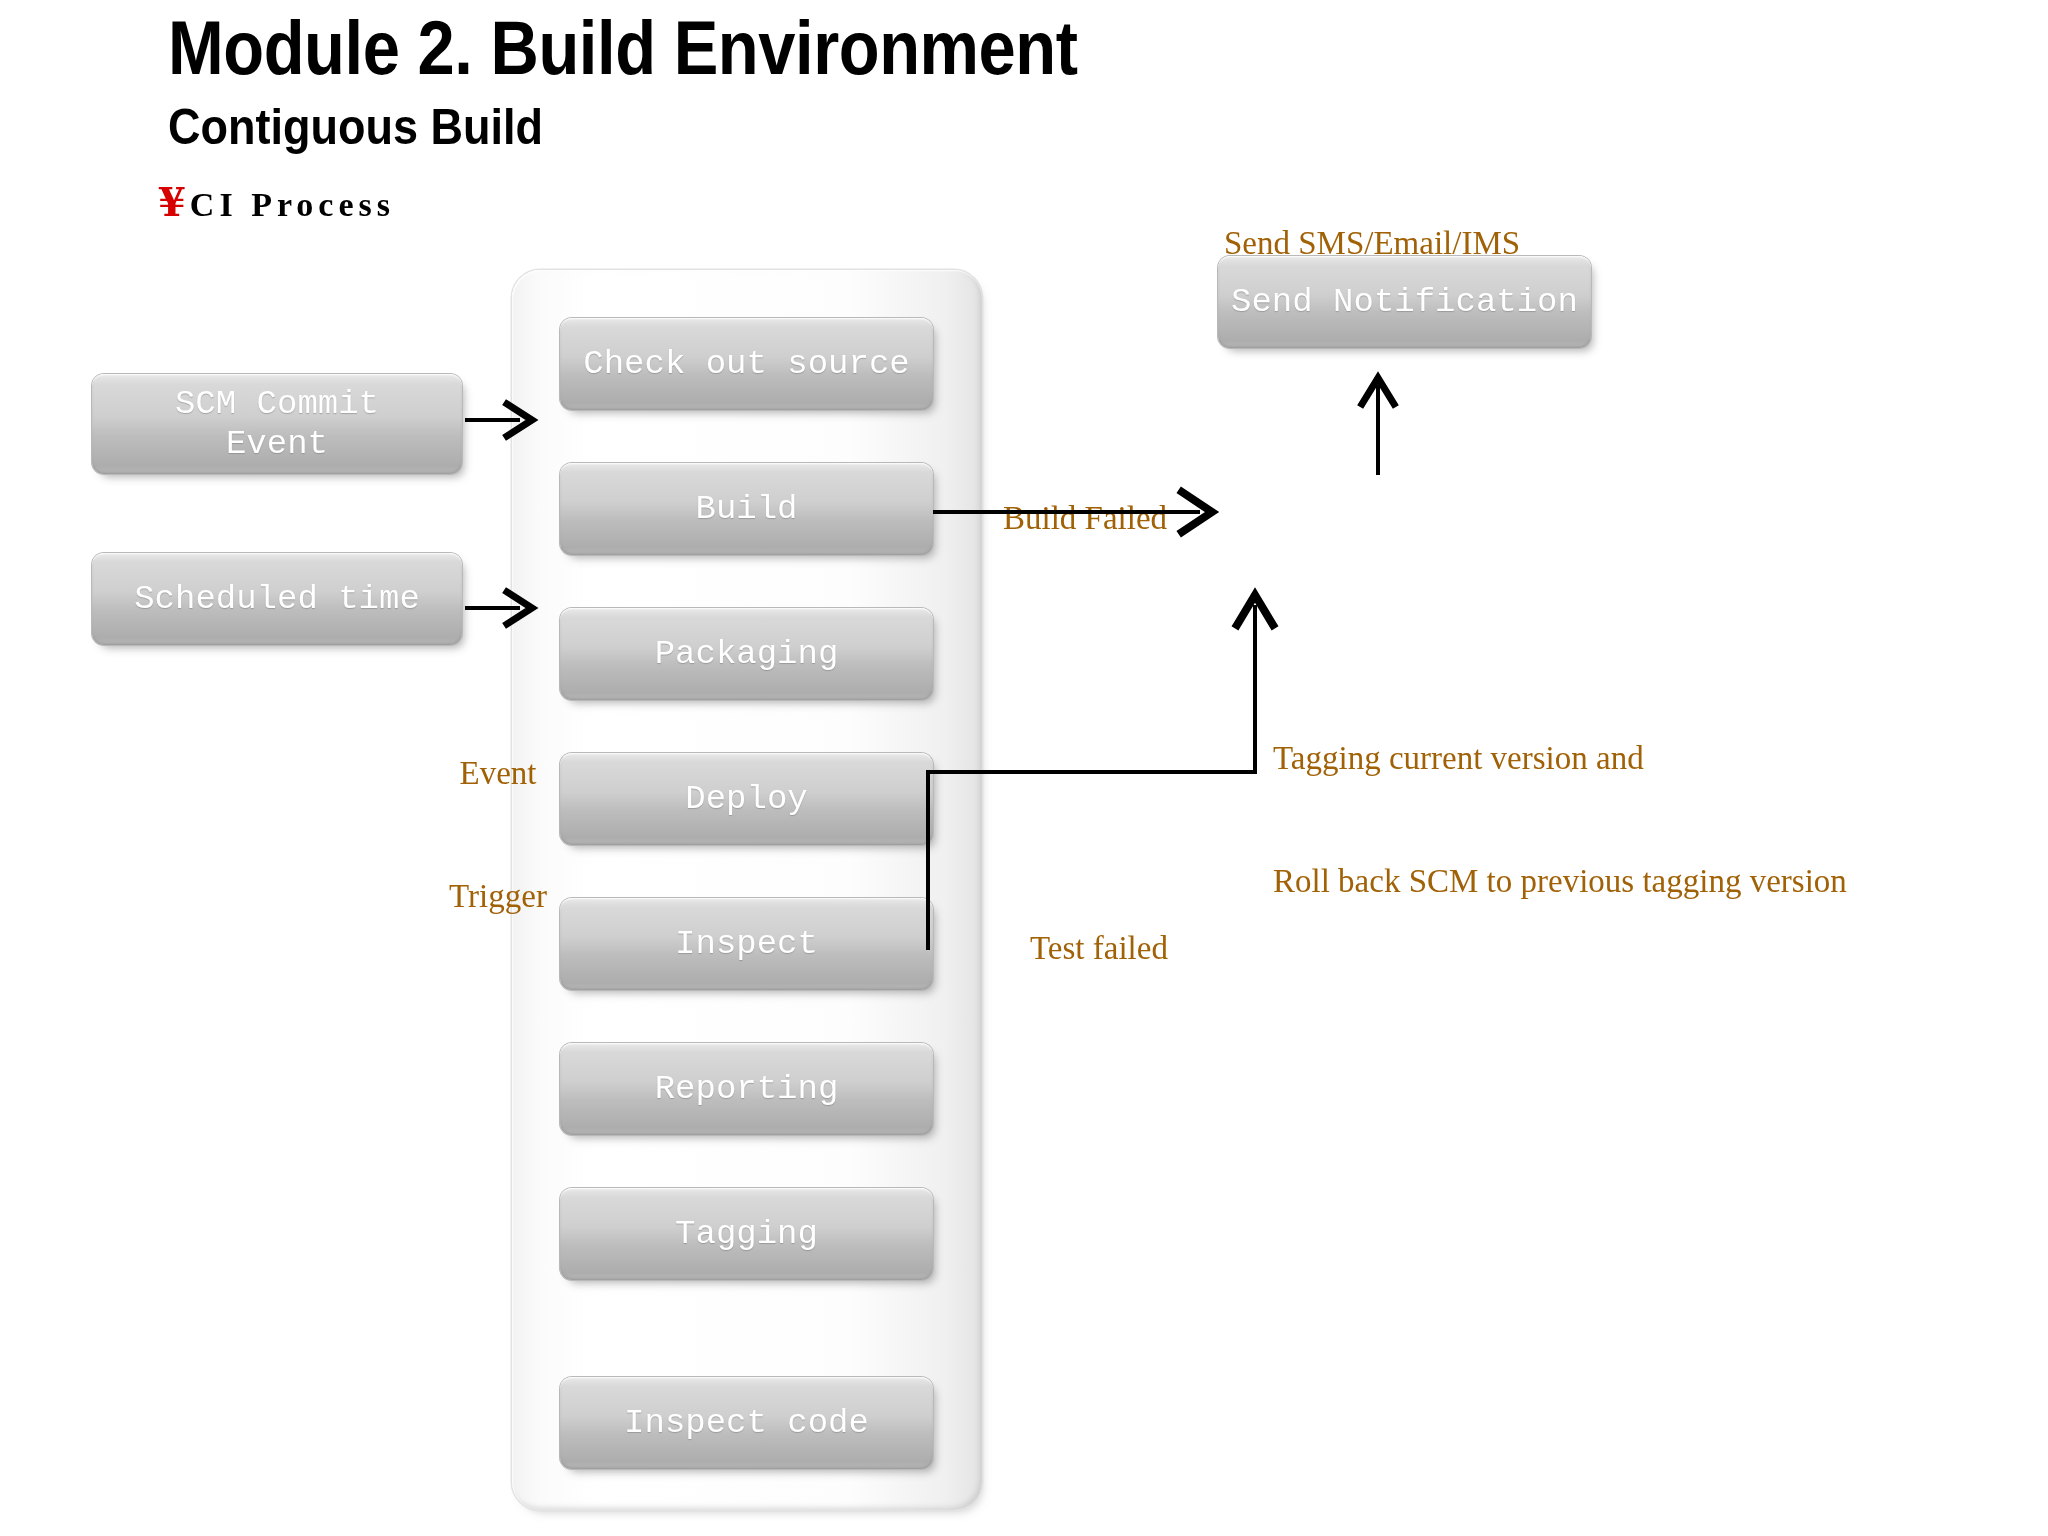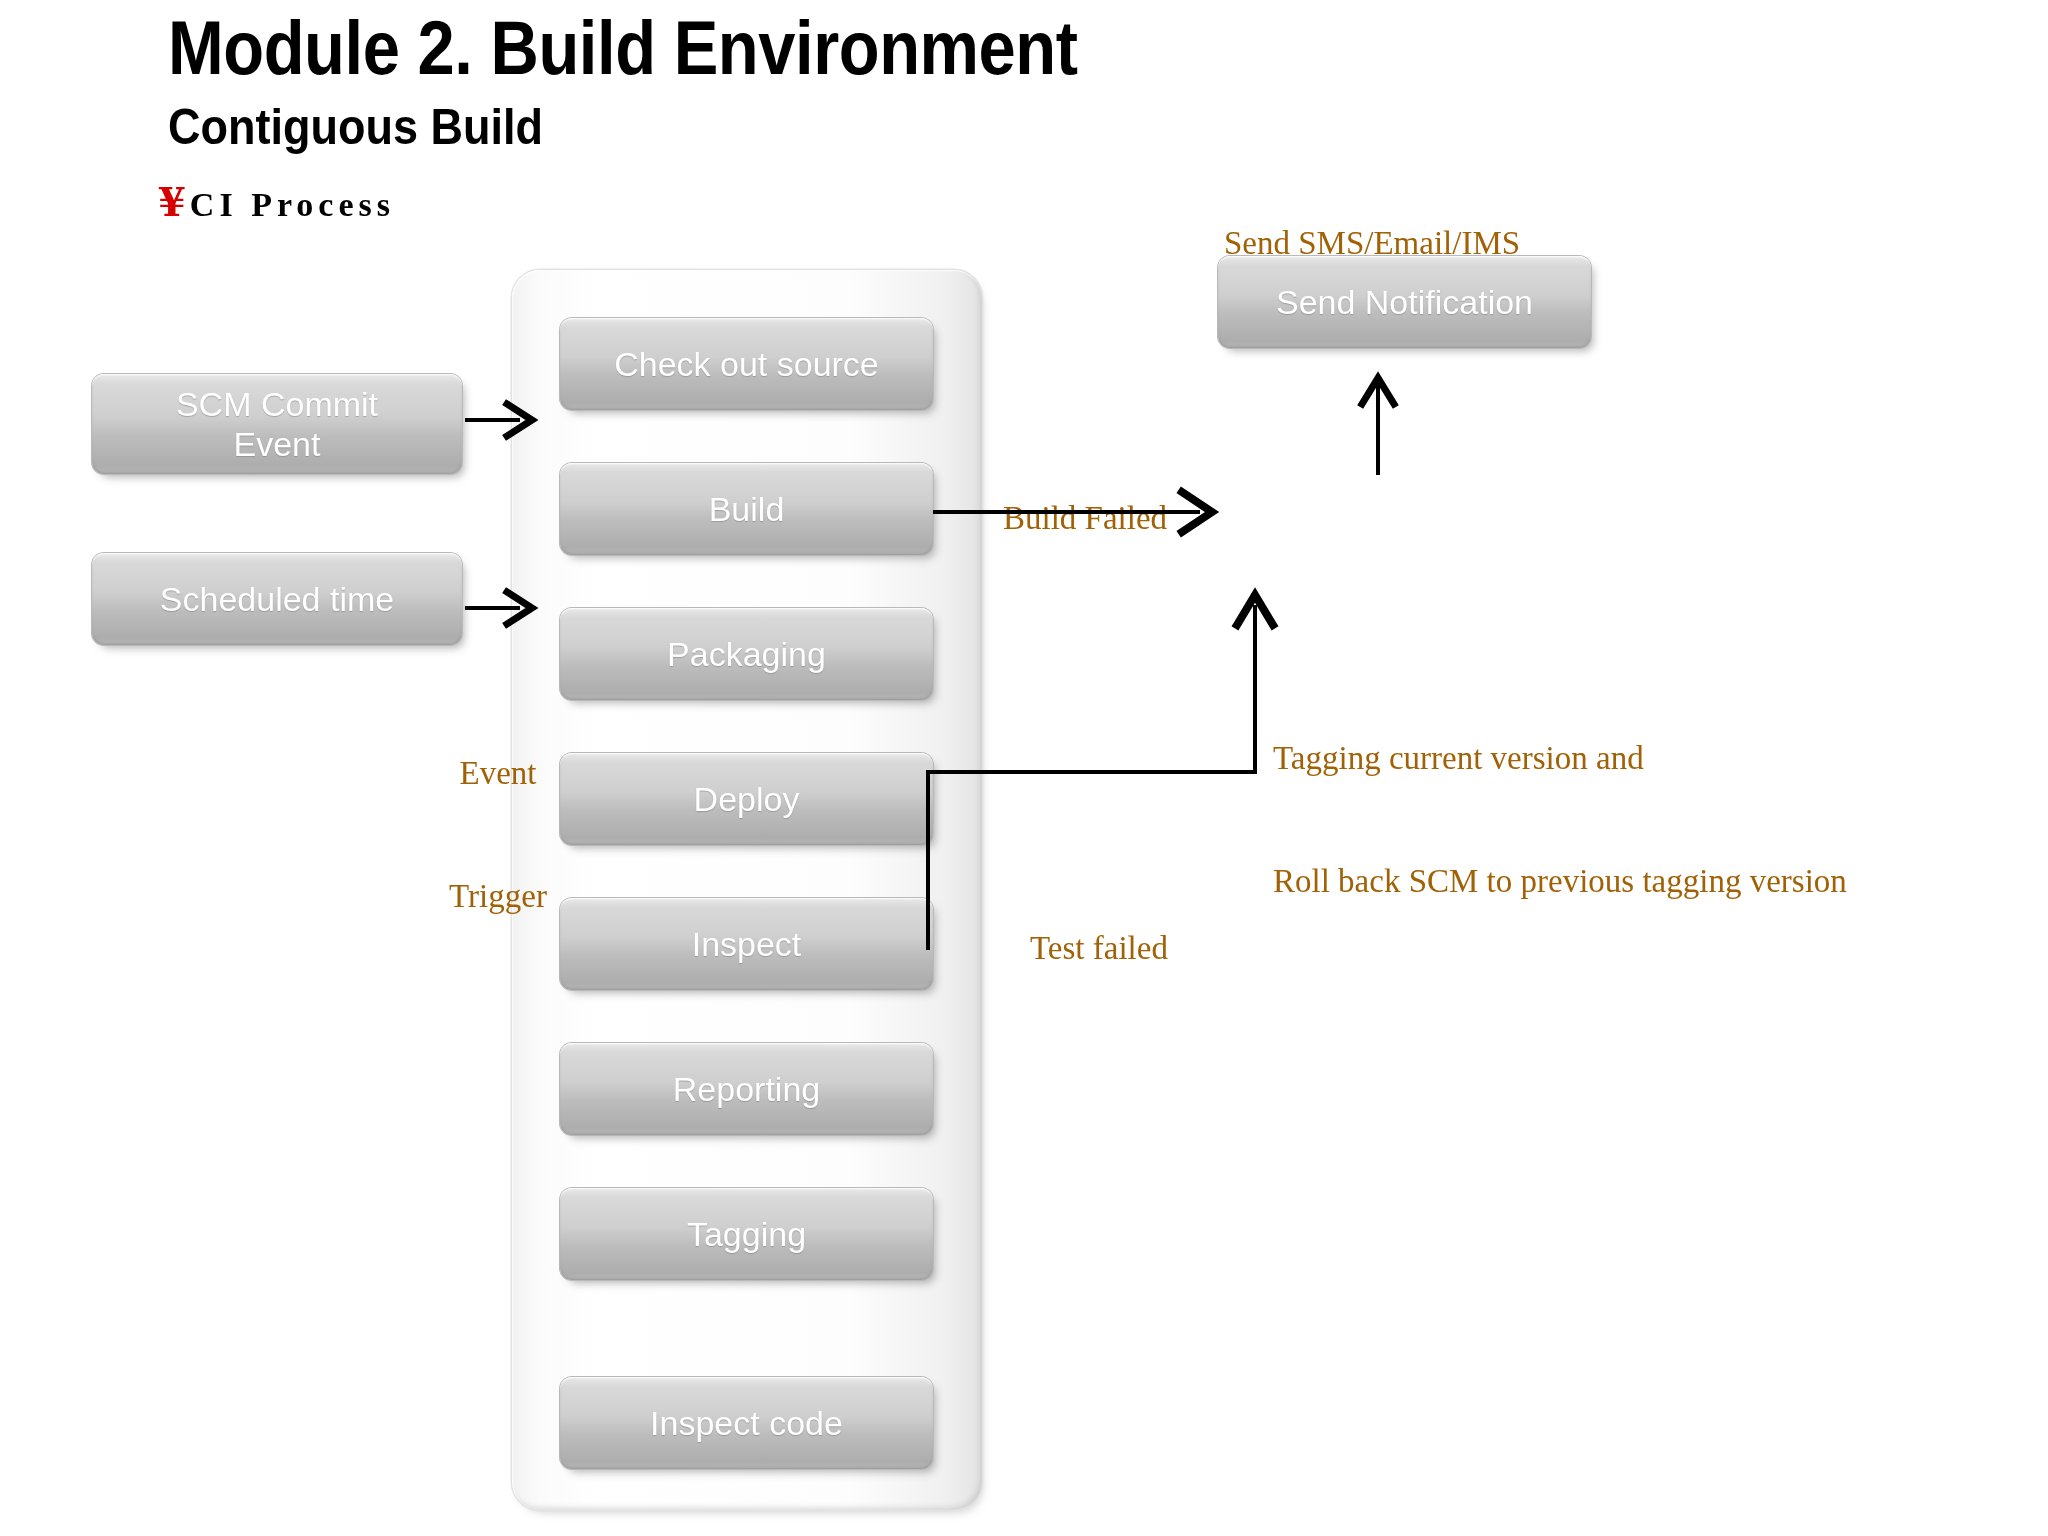--- a/index.html
+++ b/index.html
@@ -81,21 +81,21 @@
     box-shadow:
        0 0 0 1px #b9b9b9,
        inset 0 2px 2px -1px #ffffff,
        inset 0 -2px 3px -1px rgba(120,120,120,0.55),
        5px 6px 9px -3px rgba(90,90,90,0.45);
     display: flex;
     align-items: center;
     justify-content: center;
     text-align: center;
     color: #ffffff;
-    font-family: Liberation Sans, sans-serif;
+    font-family: Liberation Mono, monospace;
     font-size: 34px;
     line-height: 1.18;
     box-sizing: border-box;
     text-shadow: 0 1px 1px rgba(110,110,110,0.45);
   }
   .gbox .two-line { display: block; }
 
   
   #pipeline-container {
     position: absolute;

